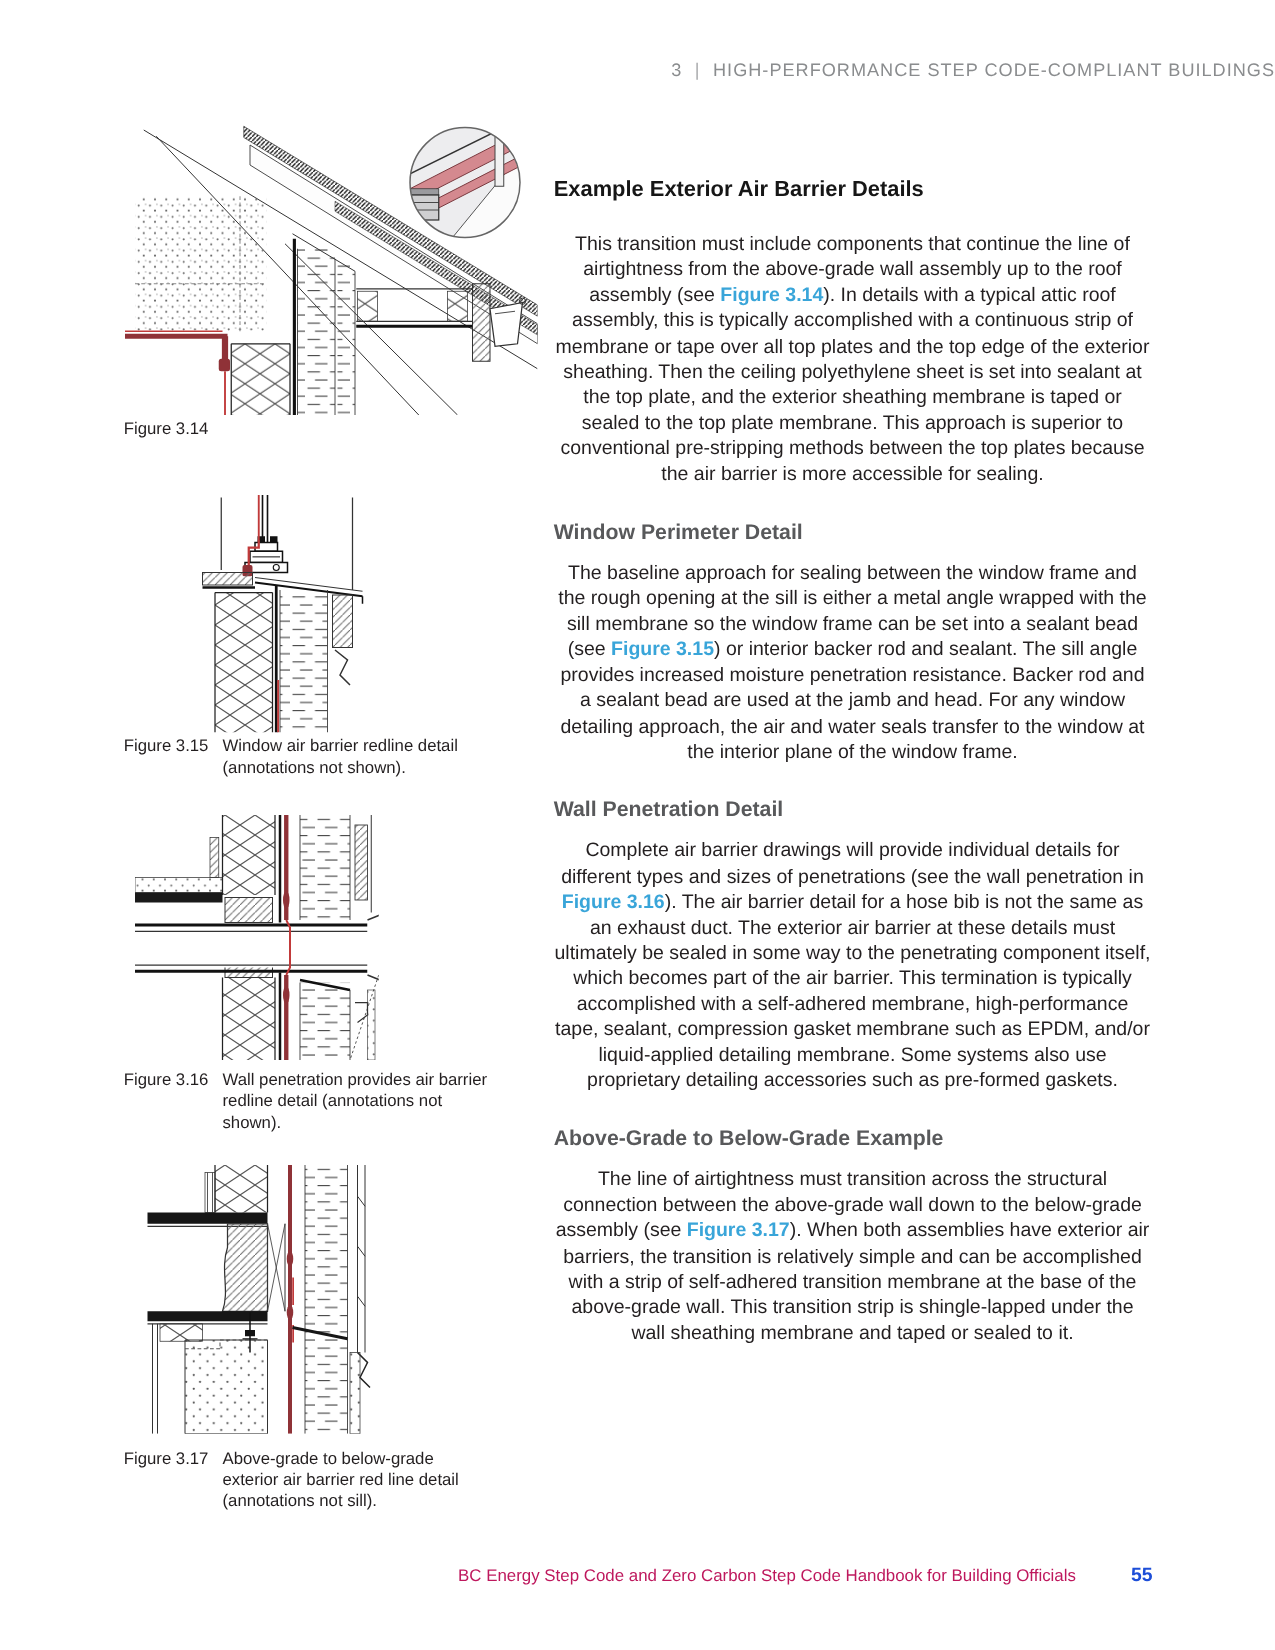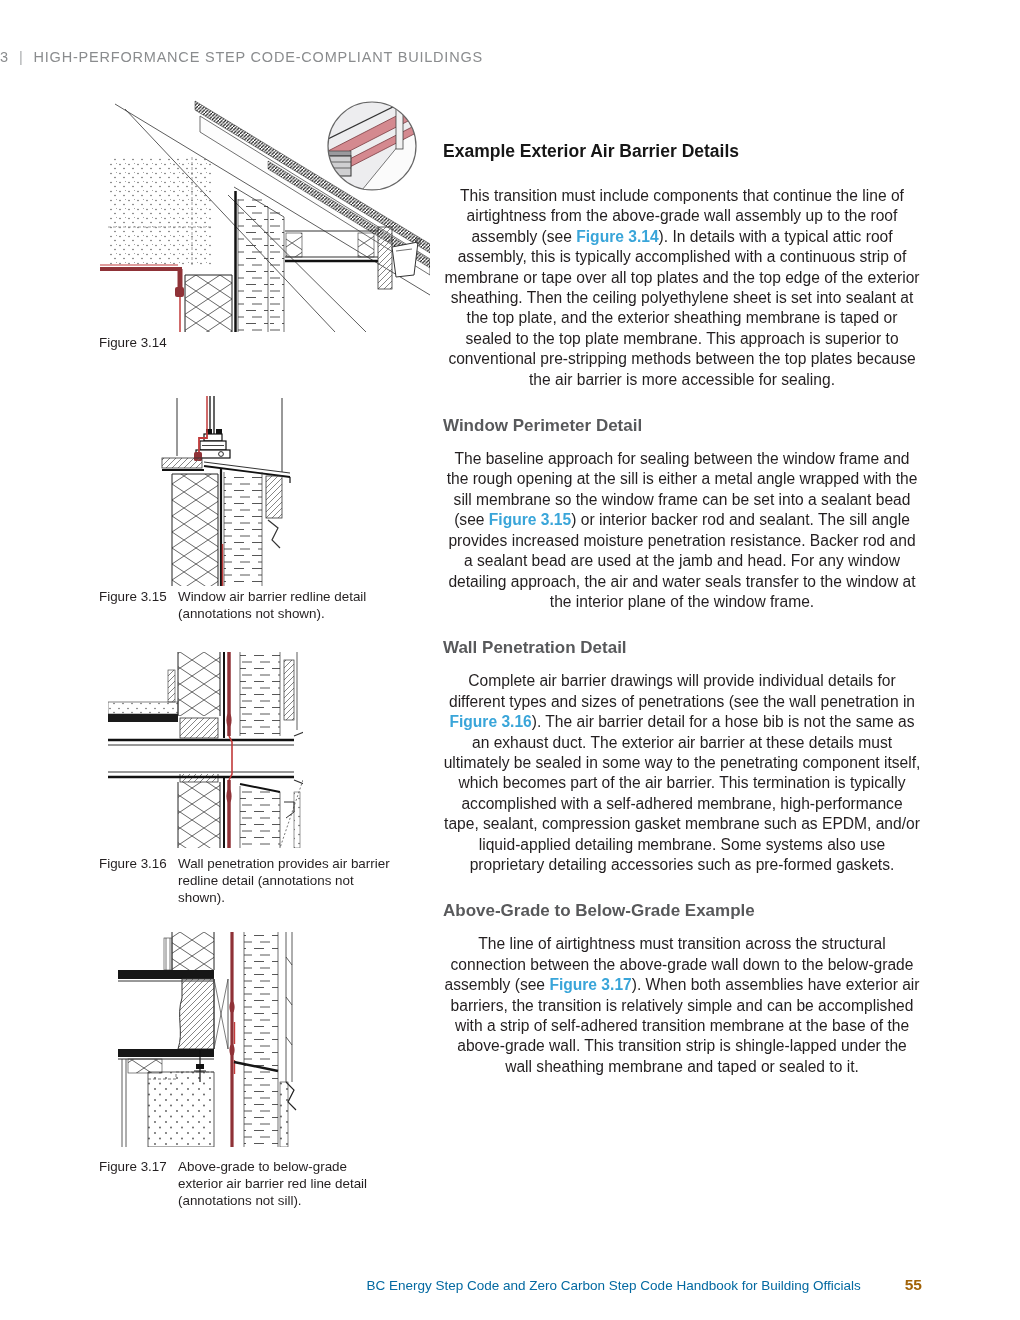--- a/index.html
+++ b/index.html
@@ -4,21 +4,21 @@
 <style>
   html,body { margin:0; padding:0; background:#ffffff; }
   .page {
     position:relative; width:1020px; height:1320px; margin:0 auto;
     background:#ffffff; font-family:"Liberation Sans", sans-serif;
     overflow:hidden;
   }
   
   .chapter-header {
     position:absolute; top:49px; left:0; width:100%;
-    text-align:left; color:#8a8c8e; font-size:14.5px; letter-spacing:0.8px;
+    text-align:right; color:#8a8c8e; font-size:14.5px; letter-spacing:0.8px;
   }
   .chapter-header .divider { margin:0 10px; color:#a9abad; }
 
   
   .text-col { position:absolute; left:443px; top:141px; width:478px; color:#231f20; }
   .doc-title { font-size:17.5px; font-weight:bold; color:#161616; margin:0 0 24px 0; }
   .section-heading { font-size:17px; font-weight:bold; color:#58595b; margin:26px 0 13px 0; }
   .text-col p { font-size:15.6px; line-height:20.4px; margin:0;text-align:center; }
   .fig-link { color:#39a5d9; font-weight:bold; text-decoration:none; cursor:pointer; }
 
@@ -29,22 +29,22 @@
     font-size:13.4px; line-height:17px; color:#231f20;
   }
   .caption .cap-label { width:79px; flex:none; }
   .caption .cap-text  { width:214px; }
 
   
   .footer {
     position:absolute; top:1252px; right:98px;
     display:flex; align-items:baseline; gap:44px;
   }
-  .footer .book   { color:#0369a1; font-size:13.5px;text-align:center; }
-  .footer .pageno { color:#a16207; font-size:15.5px; font-weight:bold;margin-top:24px; }
+  .footer .book   { color:#be185d; font-size:13.5px;text-align:center; }
+  .footer .pageno { color:#1d4ed8; font-size:15.5px; font-weight:bold; }
 
   svg { display:block; }
 </style>
 </head>
 <body>
 
 <div class="page">
 
   <div class="chapter-header">
     <span>3</span><span class="divider">|</span><span>HIGH-PERFORMANCE STEP CODE-COMPLIANT BUILDINGS</span>

